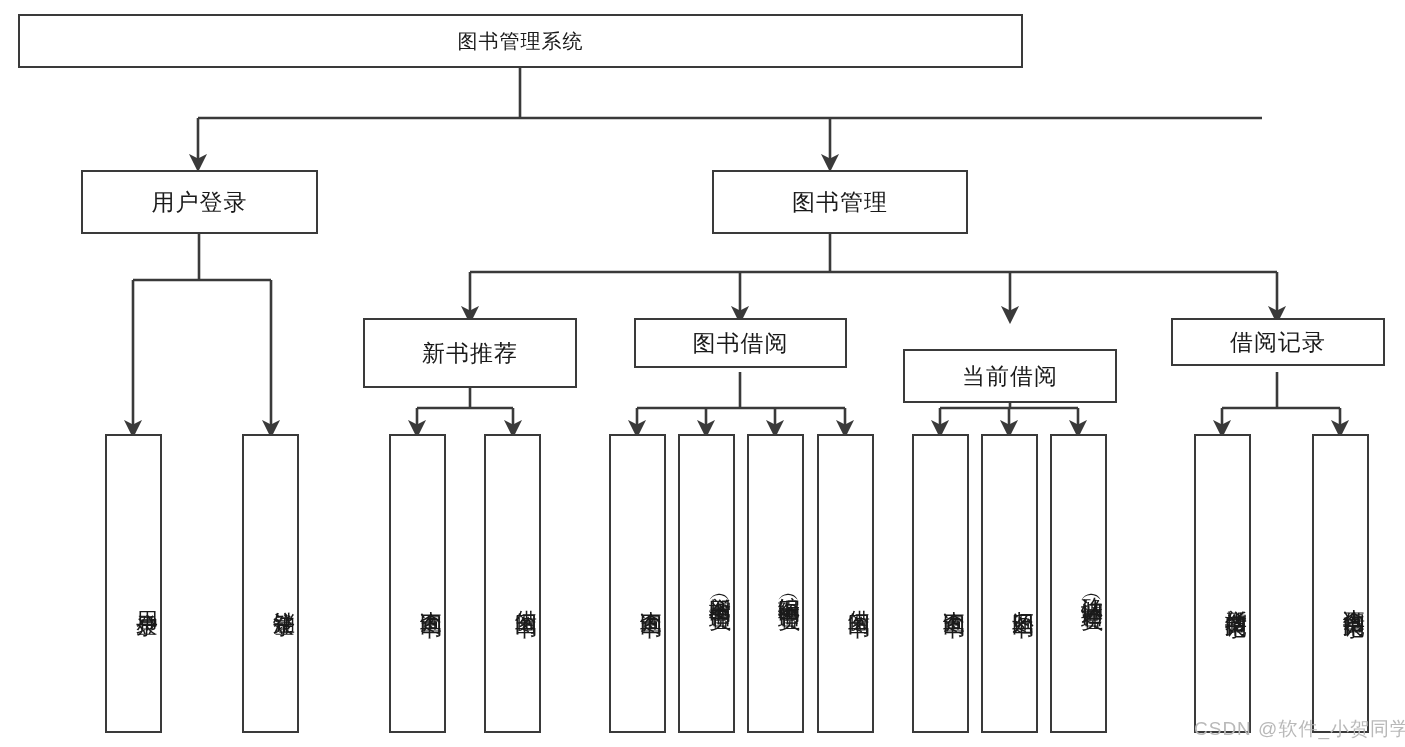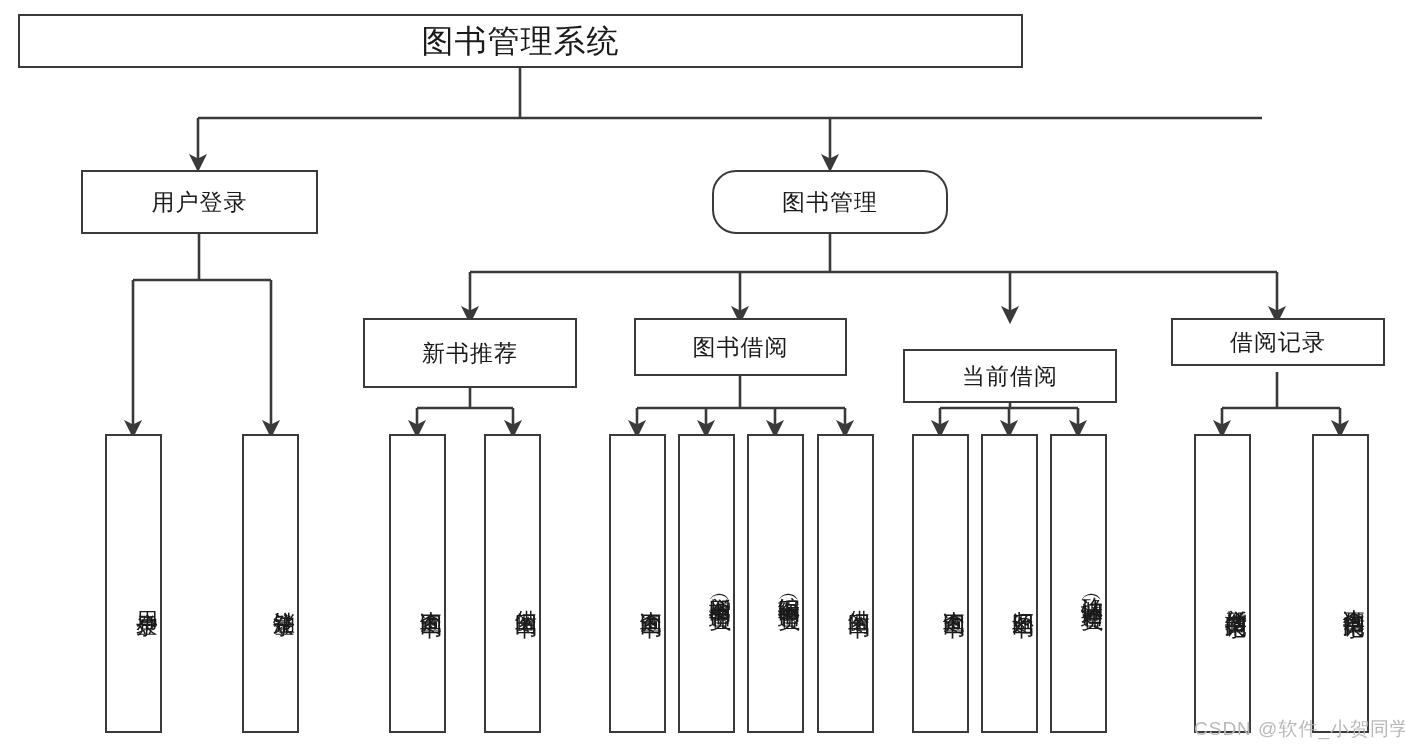--- a/index.html
+++ b/index.html
@@ -37,21 +37,21 @@
     justify-content: center;
     text-align: center;
     z-index: 2;
   }
   .node.h {
     font-size: 23px;
     line-height: 1.15;
     letter-spacing: 1px;
   }
   .node.root {
-    font-size: 32px;
+    font-size: 20px;
   }
   .node.v {
     writing-mode: vertical-rl;
     text-orientation: upright;
     font-size: 22px;
     line-height: 1.18;
     letter-spacing: 2px;
     align-items: flex-start;
     justify-content: center;
     padding-top: 26px;
@@ -126,28 +126,28 @@
     </g>
   </svg>
 
   <div class="node h root" style="left:18px; top:14px; width:1005px; height:54px;">
     <span>图书管理系统</span>
   </div>
 
   <div class="node h" style="left:81px; top:170px; width:237px; height:64px;">
     <span>用户登录</span>
   </div>
-  <div class="node h" style="left:712px; top:170px; width:236px; height:64px;border-radius:24px;">
+  <div class="node h" style="left:712px; top:170px; width:256px; height:64px;">
     <span>图书管理</span>
   </div>
 
   <div class="node h" style="left:363px; top:318px; width:214px; height:70px;">
     <span>新书推荐</span>
   </div>
-  <div class="node h" style="left:634px; top:318px; width:213px; height:58px;">
+  <div class="node h" style="left:634px; top:318px; width:213px; height:50px;">
     <span>图书借阅</span>
   </div>
   <div class="node h" style="left:903px; top:318px; width:214px; height:54px;margin-top:31px;">
     <span>当前借阅</span>
   </div>
   <div class="node h" style="left:1171px; top:318px; width:214px; height:48px;">
     <span>借阅记录</span>
   </div>
 
   <div class="node v" style="left:105px; top:434px; width:57px; height:299px;">

